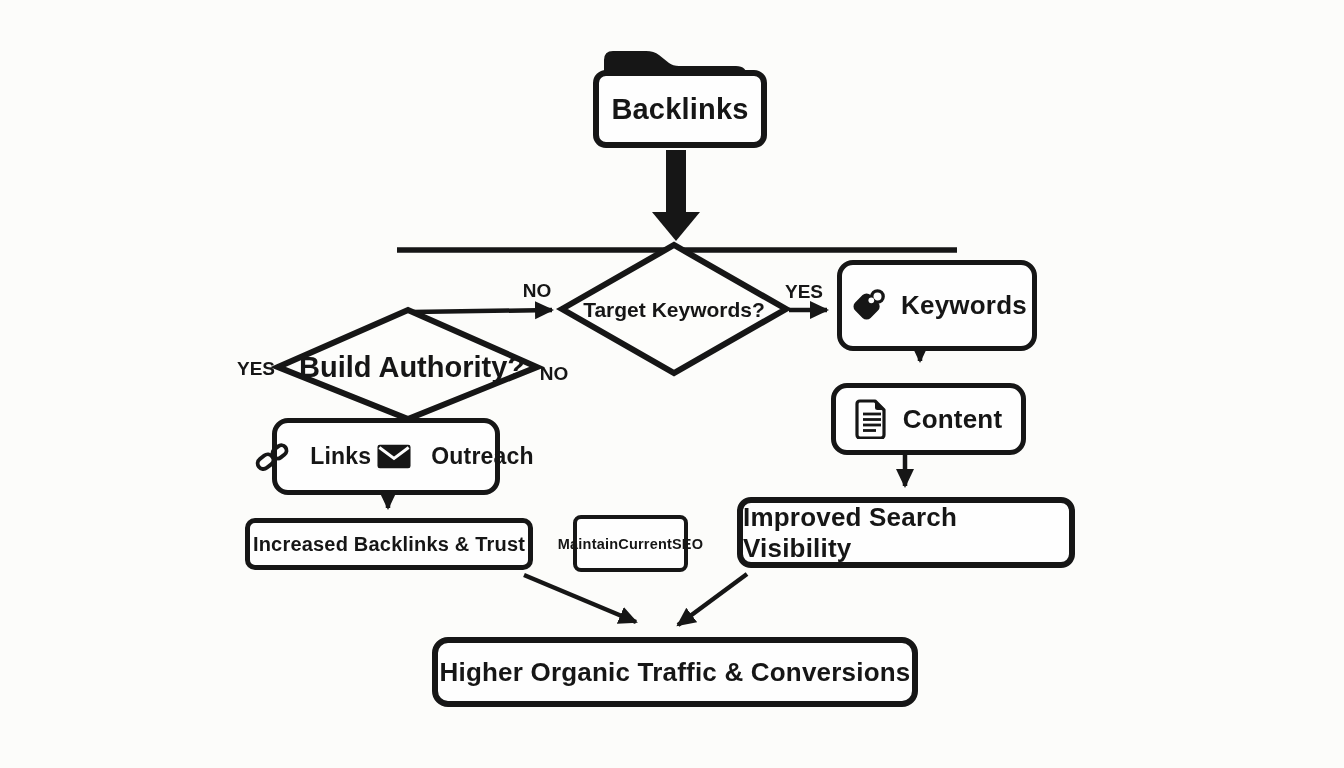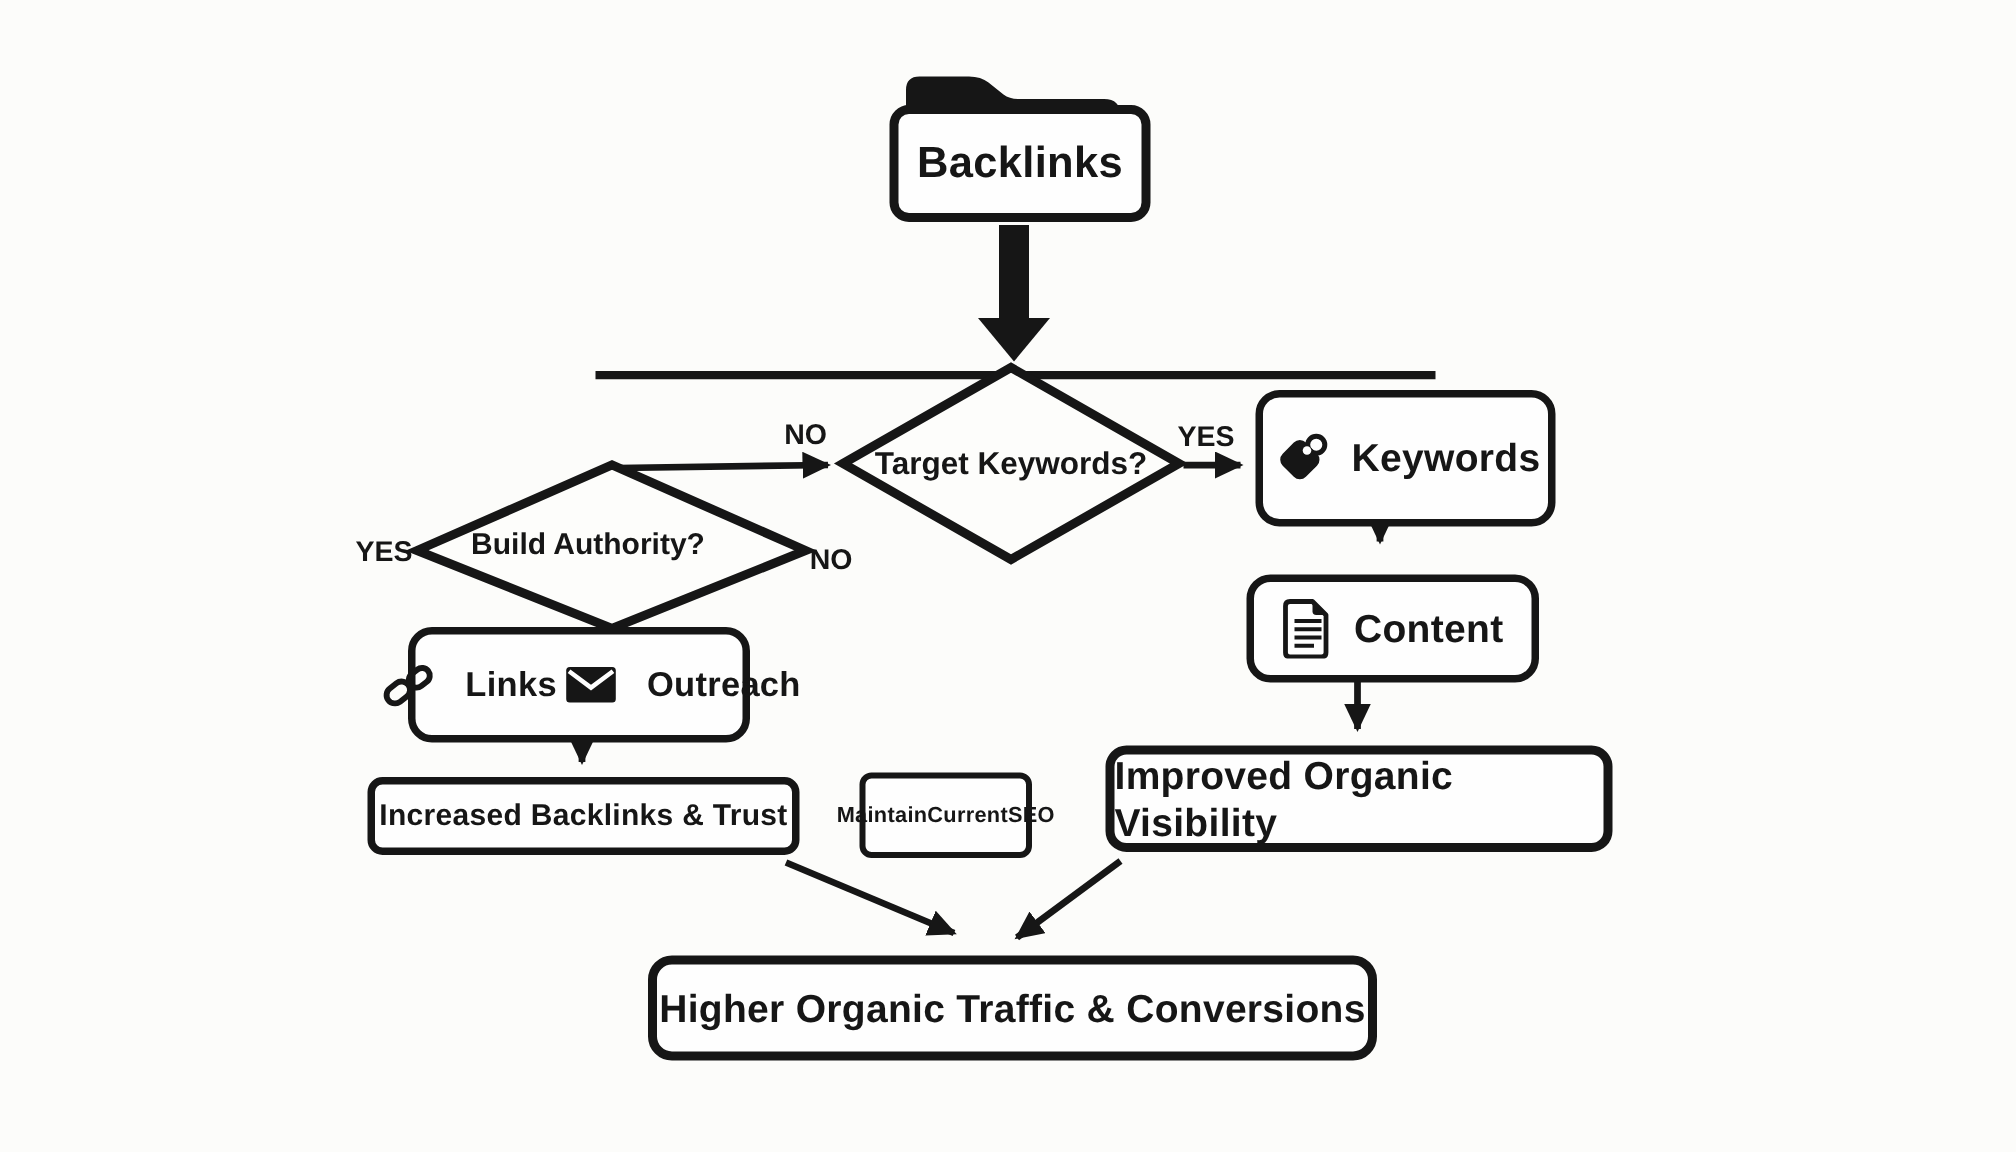--- a/index.html
+++ b/index.html
@@ -106,38 +106,38 @@
         <svg width="34" height="25" viewBox="0 0 36 26">
           <rect x="0.5" y="0.5" width="35" height="25" rx="2.5" fill="#161616"></rect>
           <path d="M2.5 3.5 L18 15 L33.5 3.5" fill="none" stroke="#fefefe" stroke-width="3.2"></path>
         </svg>
       </span>
       <span>Outreach</span>
     </div>
   </div>
 
   <div class="node" style="left:737px;top:497px;width:338px;height:71px;border-width:6px;border-radius:14px;font-size:26px;">
-    <span>Improved Organic Visibility</span>
+    <span>Improved Search Visibility</span>
   </div>
 
   <div class="node" style="left:245px;top:518px;width:288px;height:52px;border-radius:10px;font-size:20px;">
     <span>Increased Backlinks &amp; Trust</span>
   </div>
 
   <div class="node" style="left:573px;top:515px;width:115px;height:57px;border-width:4px;border-radius:8px;font-size:14.5px;line-height:16px;flex-direction:row;">
     <span>Maintain</span>
     <span>Current</span>
     <span>SEO</span>
   </div>
 
   <div class="node" style="left:432px;top:637px;width:486px;height:70px;border-width:6px;border-radius:16px;font-size:26px;">
     <span>Higher Organic Traffic &amp; Conversions</span>
   </div>
 
   <div class="lbl" style="left:567px;top:299px;width:214px;font-size:21px;">Target Keywords?</div>
-  <div class="lbl" style="left:272px;top:353px;width:240px;font-size:20px;">Build Authority?</div>
+  <div class="lbl" style="left:292px;top:353px;width:240px;font-size:29px;">Build Authority?</div>
 
   <div class="lbl" style="left:515px;top:281px;width:44px;font-size:19px;">NO</div>
   <div class="lbl" style="left:780px;top:282px;width:48px;font-size:19px;">YES</div>
   <div class="lbl" style="left:232px;top:359px;width:48px;font-size:19px;">YES</div>
   <div class="lbl" style="left:532px;top:364px;width:44px;font-size:19px;">NO</div>
 
 </div>
 
 </body></html>

